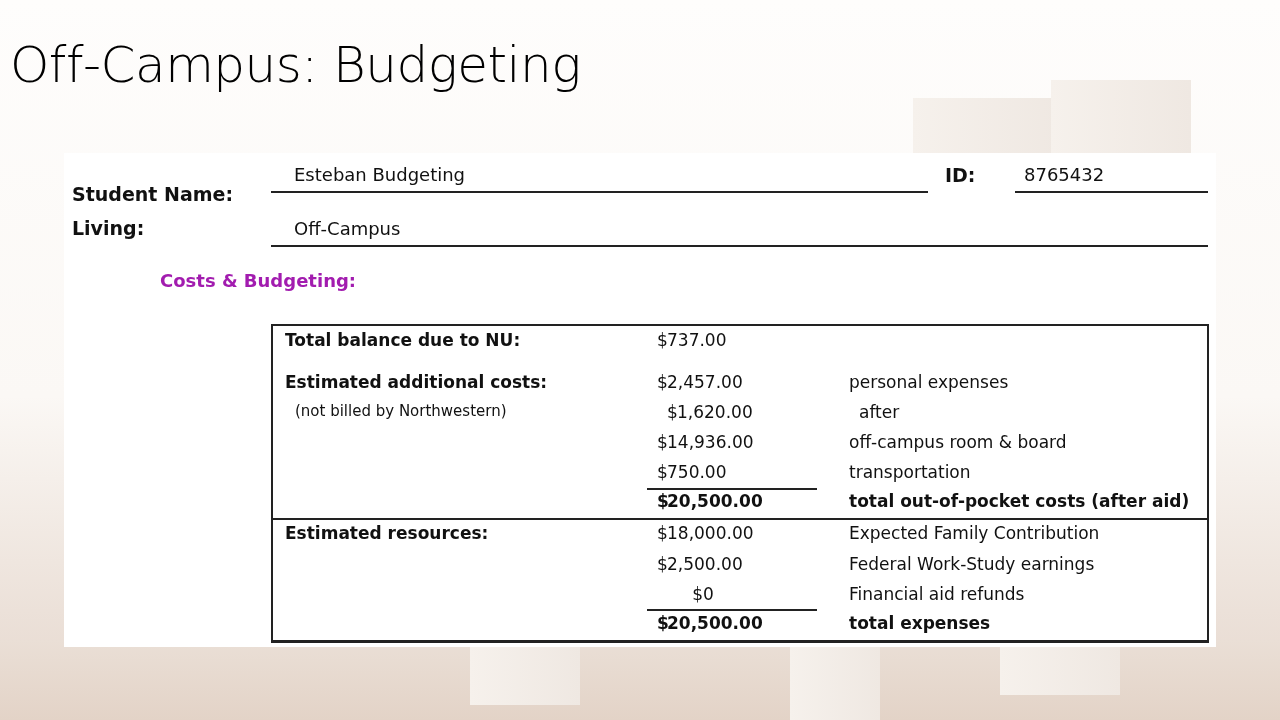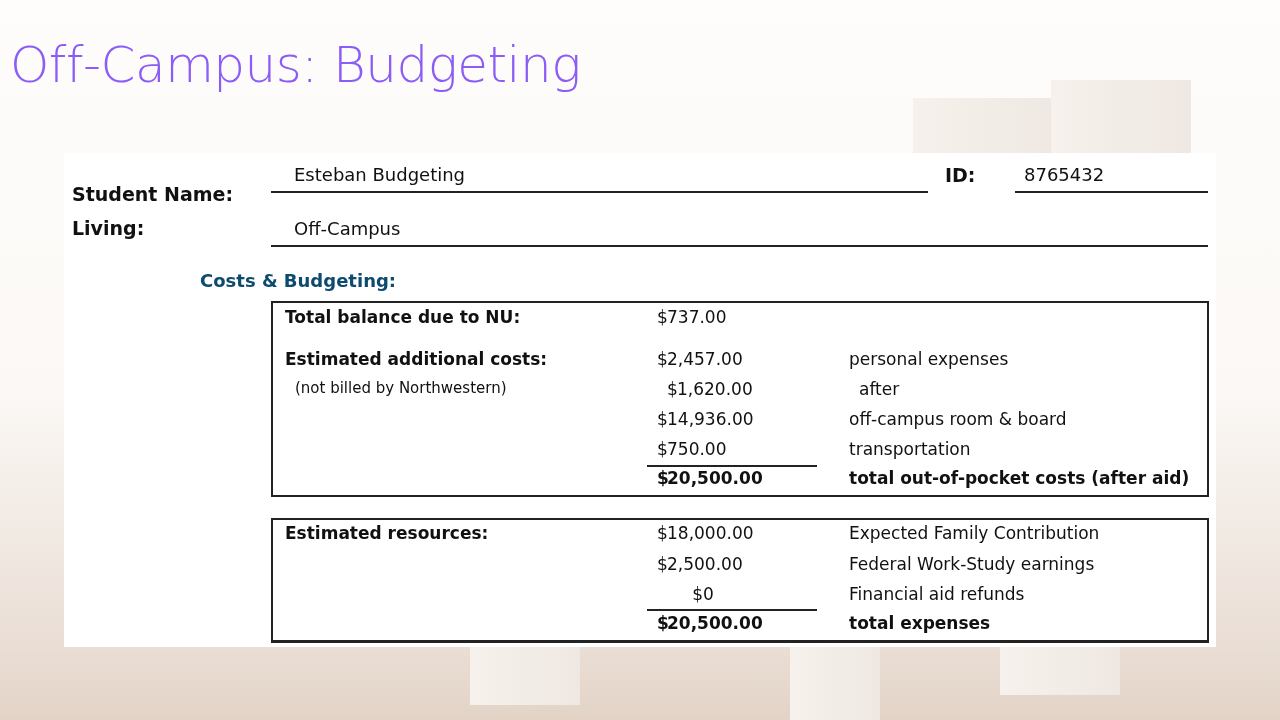--- a/index.html
+++ b/index.html
@@ -6,31 +6,31 @@
   body {
     width: 1280px; height: 720px; position: relative; overflow: hidden;
     font-family: "Liberation Sans", sans-serif;
     background: linear-gradient(180deg, #fefdfc 0%, #fbf8f5 55%, #efe6df 78%, #e5d6cc 100%);
   }
   
   .bg-box { position: absolute; background: linear-gradient(90deg, #f6f1ec, #efe8e2); }
   .floor { position: absolute; left: 0; right: 0; top: 640px; height: 80px;
     background: linear-gradient(180deg, #eadfd6 0%, #e3d3c7 100%); }
   .title {
-    position: absolute; left: 10px; top: 36px; font-size: 50px; color: #8b5cf6;
+    position: absolute; left: 10px; top: 36px; font-size: 50px; color: #000000;
     font-family: "DejaVu Sans", sans-serif; font-weight: 300; letter-spacing: -0.5px;
   }
   .sheet {
     position: absolute; left: 64px; top: 153px; width: 1152px; height: 494px; background: #fff;
     font-family: "DejaVu Sans", sans-serif; color: #111;
   }
   .lbl { position: absolute; font-weight: bold; font-size: 19px; }
   .val { position: absolute; font-size: 18px; }
   .uline { position: absolute; height: 2px; background: #222; }
-  .purple { position: absolute; color: #0c4a6e; font-weight: bold; font-size: 18px; margin-left: 40px; }
+  .purple { position: absolute; color: #a21caf; font-weight: bold; font-size: 18px; }
   .box { position: absolute; border: 2px solid #222; }
   .row { position: absolute; left: 0; width: 100%; height: 30px; font-size: 17px; }
   .row .c-label { position: absolute; left: 12px; }
   .row .c-label.b { font-weight: bold; }
   .row .c-label.small { font-size: 15px; }
   .row .c-dollar { position: absolute; left: 384px; }
   .row .c-amt { position: absolute; right: 400px; text-align: left; width: 140px; }
   .row .c-desc { position: absolute; left: 576px; white-space: nowrap; }
   .sum-line { position: absolute; height: 2px; background: #222; left: 374px; width: 170px; }
 </style>
@@ -55,21 +55,21 @@
   <span class="lbl" style="left:881px;top:11px;">ID:</span>
   <span class="val" style="left:960px;top:11px;">8765432</span>
   <div class="uline" style="left:951px;top:38px;width:193px;"></div>
 
   <span class="lbl" style="left:8px;top:64px;">Living:</span>
   <span class="val" style="left:230px;top:65px;">Off-Campus</span>
   <div class="uline" style="left:207px;top:92px;width:937px;"></div>
 
   <span class="purple" style="left:96px;top:117px;">Costs &amp; Budgeting:</span>
 
-  <div class="box" style="left:207px;top:148px;width:934px;height:192px;">
+  <div class="box" style="left:207px;top:171px;width:934px;height:192px;">
     <div class="row" style="top:4px;">
       <span class="c-label b">Total balance due to NU:</span>
       <span class="c-dollar">$</span>
       <span class="c-amt">737.00</span>
     </div>
     <div class="row" style="top:46px;">
       <span class="c-label b">Estimated additional costs:</span>
       <span class="c-dollar">$</span>
       <span class="c-amt">2,457.00</span>
       <span class="c-desc">personal expenses</span>

